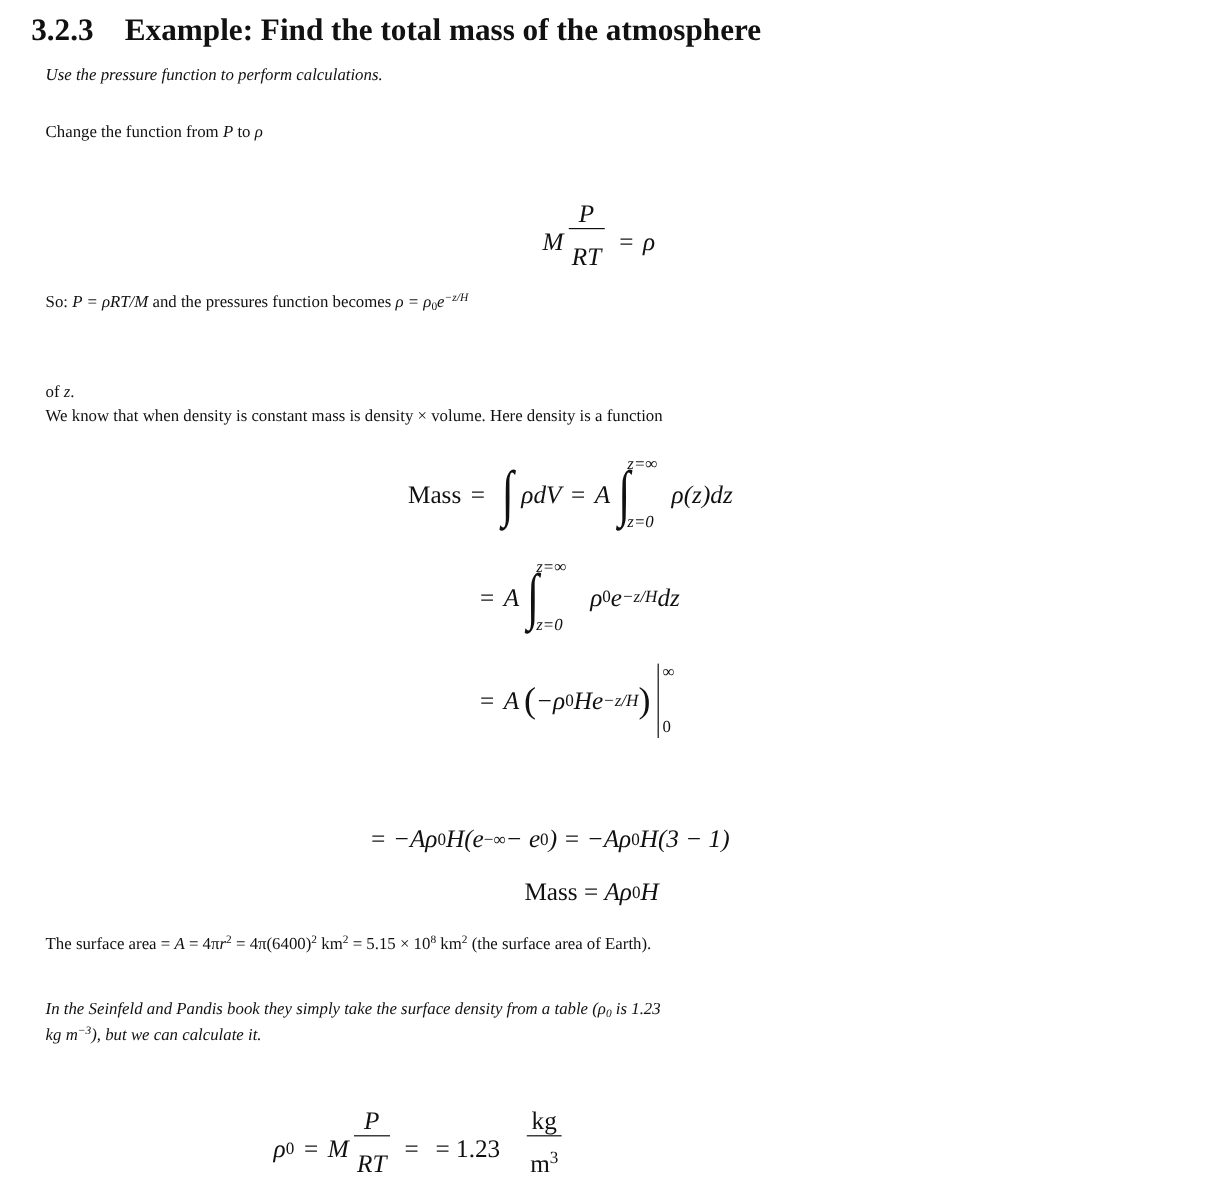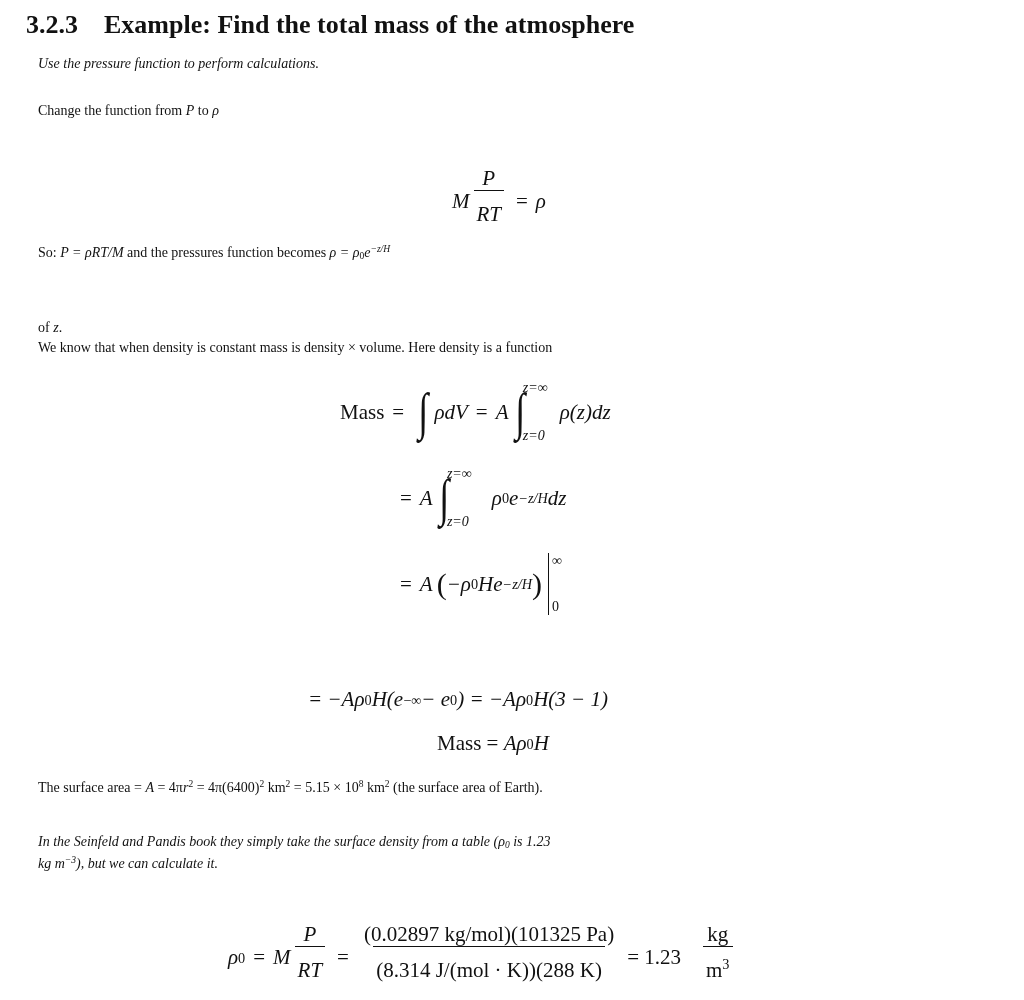--- a/index.html
+++ b/index.html
@@ -194,22 +194,18 @@
 <div class="abs eq" style="left:228px; top:922px;">
   <span class="mi">ρ</span>
     <span class="sub">0</span>
   <span class="op">=</span>
   <span class="mi">M</span>
   <span class="frac">
     <span class="numer mi">P</span>
     <span class="denom mi">RT</span>
   </span>
   <span class="op">=</span>
-  <span class="frac">
-    <span class="numer">(0.02897 kg/mol)(101325 Pa)</span>
-    <span class="denom">(8.314 J/(mol · K))(288 K)</span>
-  </span>
   <span style="margin-left:6px;">= 1.23</span>
   <span class="frac" style="margin-left:22px;">
     <span class="numer">kg</span>
     <span class="denom"><span>m</span><span class="sup">3</span></span>
   </span>
 </div>
 
 </body></html>

